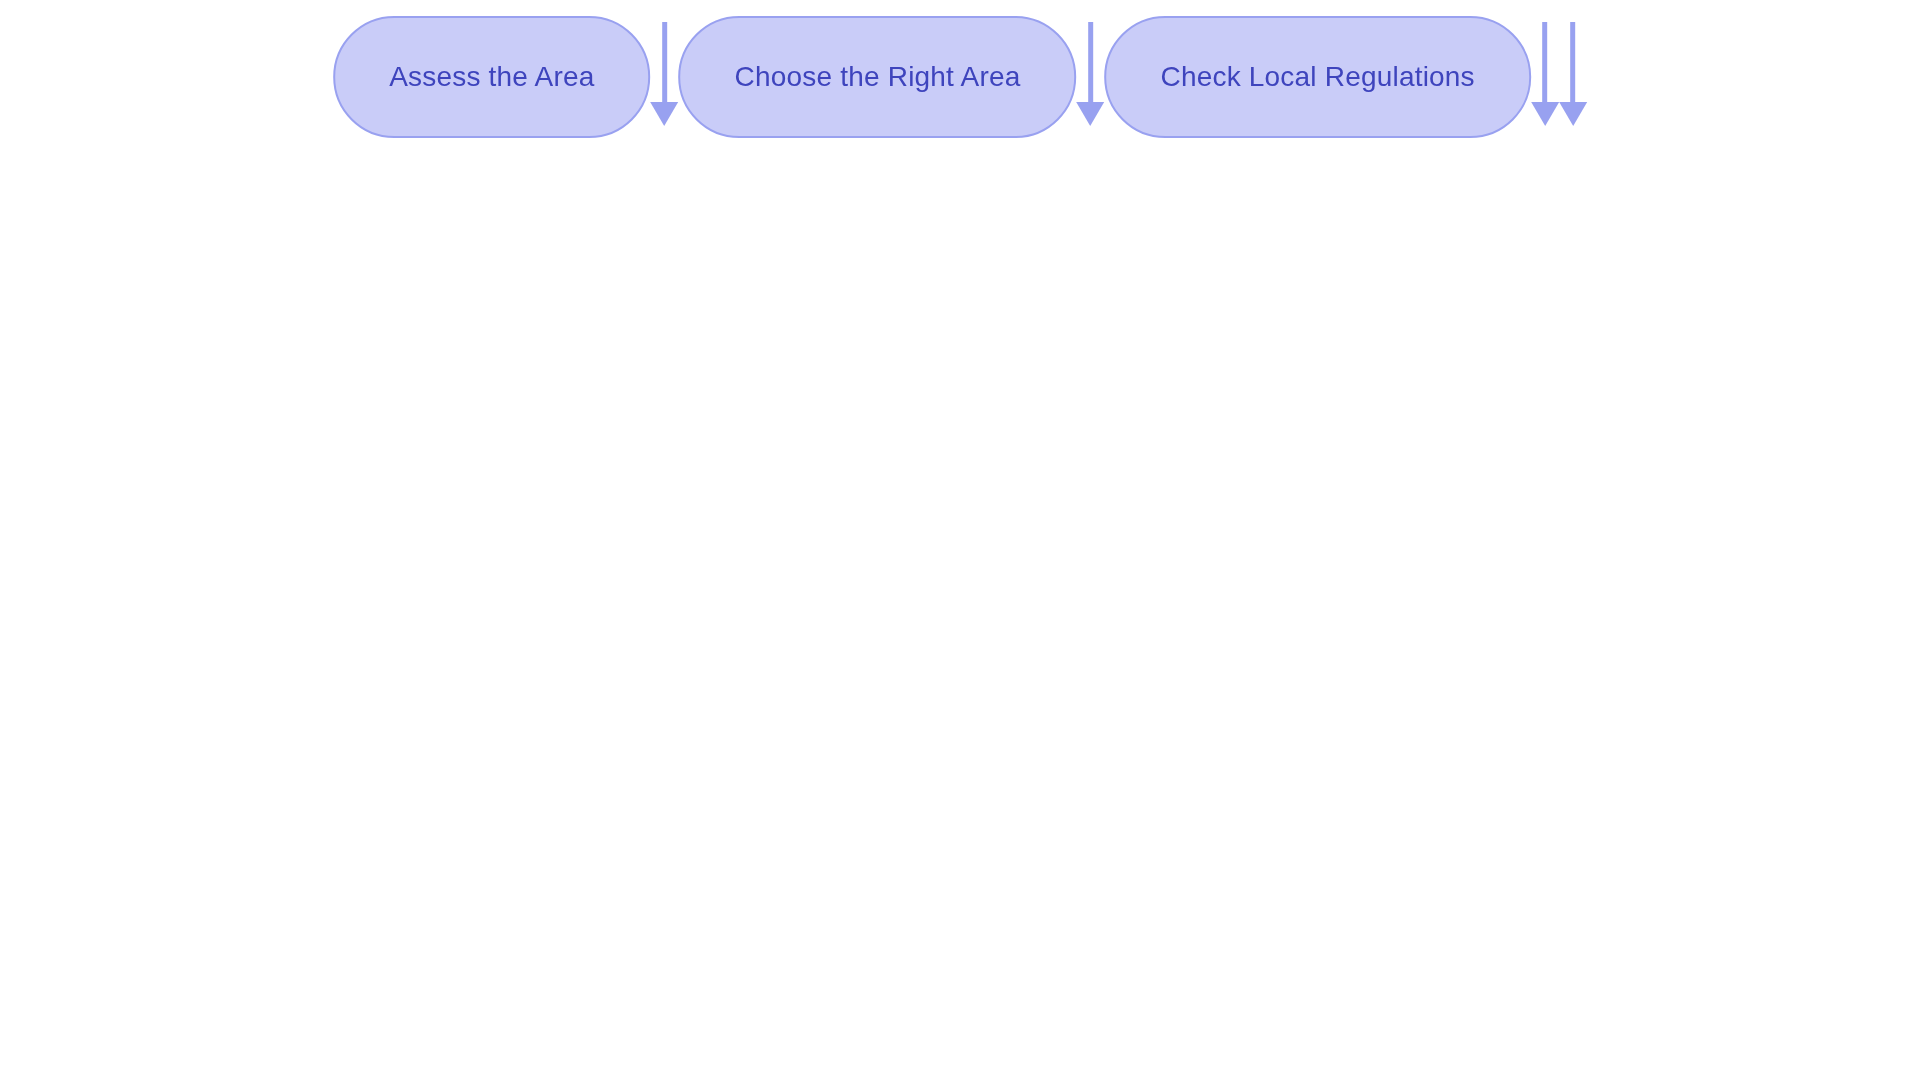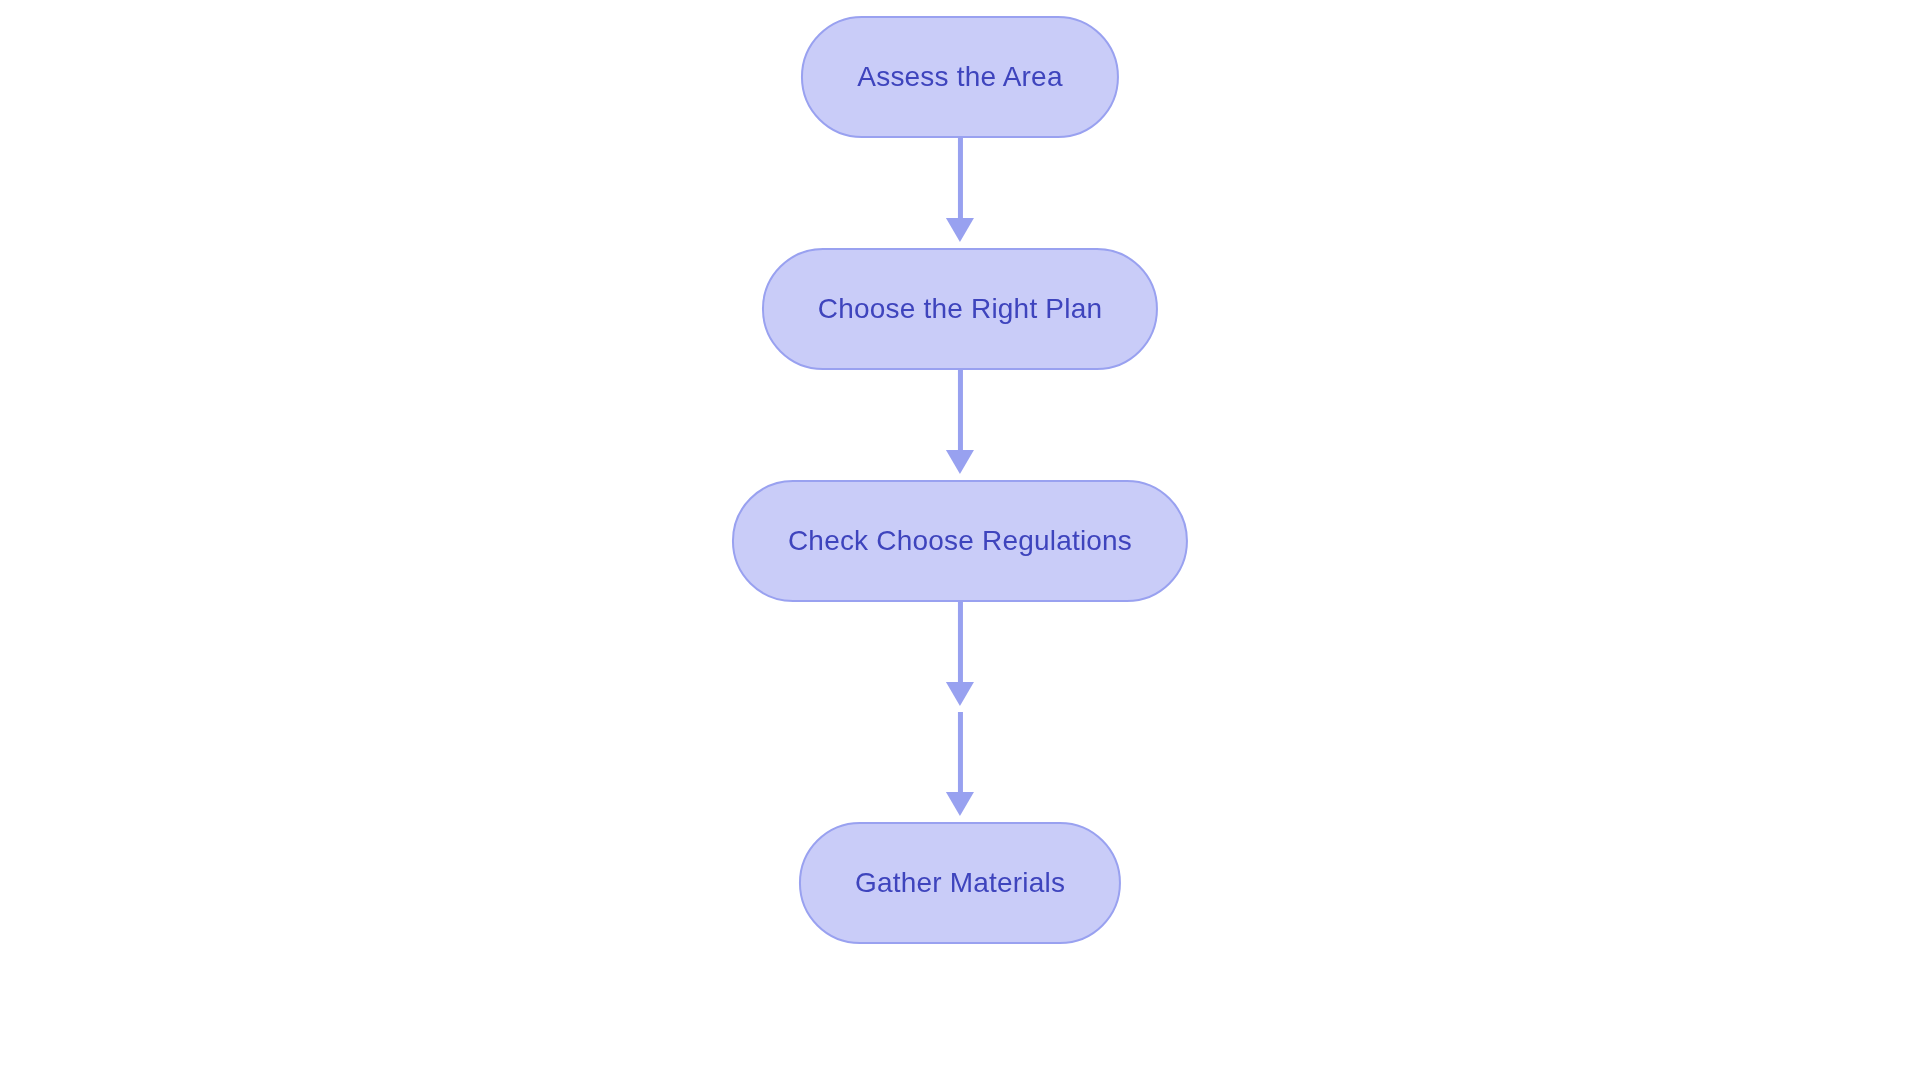--- a/index.html
+++ b/index.html
@@ -14,21 +14,21 @@
     position:relative;
     width:1920px;height:1083px;
     background:var(--background);
     overflow:hidden;
     font-family:"Liberation Sans", sans-serif;
   }
   .flow{
     position:absolute;
     left:50%;top:16px;
     transform:translateX(-50%);
-    display:flex;flex-direction:column;align-items:center;
+    display:flex;align-items:center;
   }
   .node{
     min-height:122px;
     border-radius:61px;
     background:var(--node-fill);
     border:2px solid var(--node-border);
     color:var(--node-text);
     font-size:28px;
     letter-spacing:0.2px;
     display:flex;align-items:center;justify-content:center;
@@ -59,36 +59,35 @@
 <div class="canvas">
   <div class="flow">
 
     <div class="node">Assess the Area</div>
 
     <div class="connector">
       <div class="line"></div>
       <div class="head"></div>
     </div>
 
-    <div class="node">Choose the Right Plan</div>
+    <div class="node">Choose the Right Area</div>
 
     <div class="connector">
       <div class="line"></div>
       <div class="head"></div>
     </div>
 
-    <div class="node">Check Choose Regulations</div>
+    <div class="node">Check Local Regulations</div>
 
     <div class="connector">
       <div class="line"></div>
       <div class="head"></div>
     </div>
 
 
     <div class="connector">
       <div class="line"></div>
       <div class="head"></div>
     </div>
 
-    <div class="node">Gather Materials</div>
 
   </div>
 </div>
 
 </body></html>

